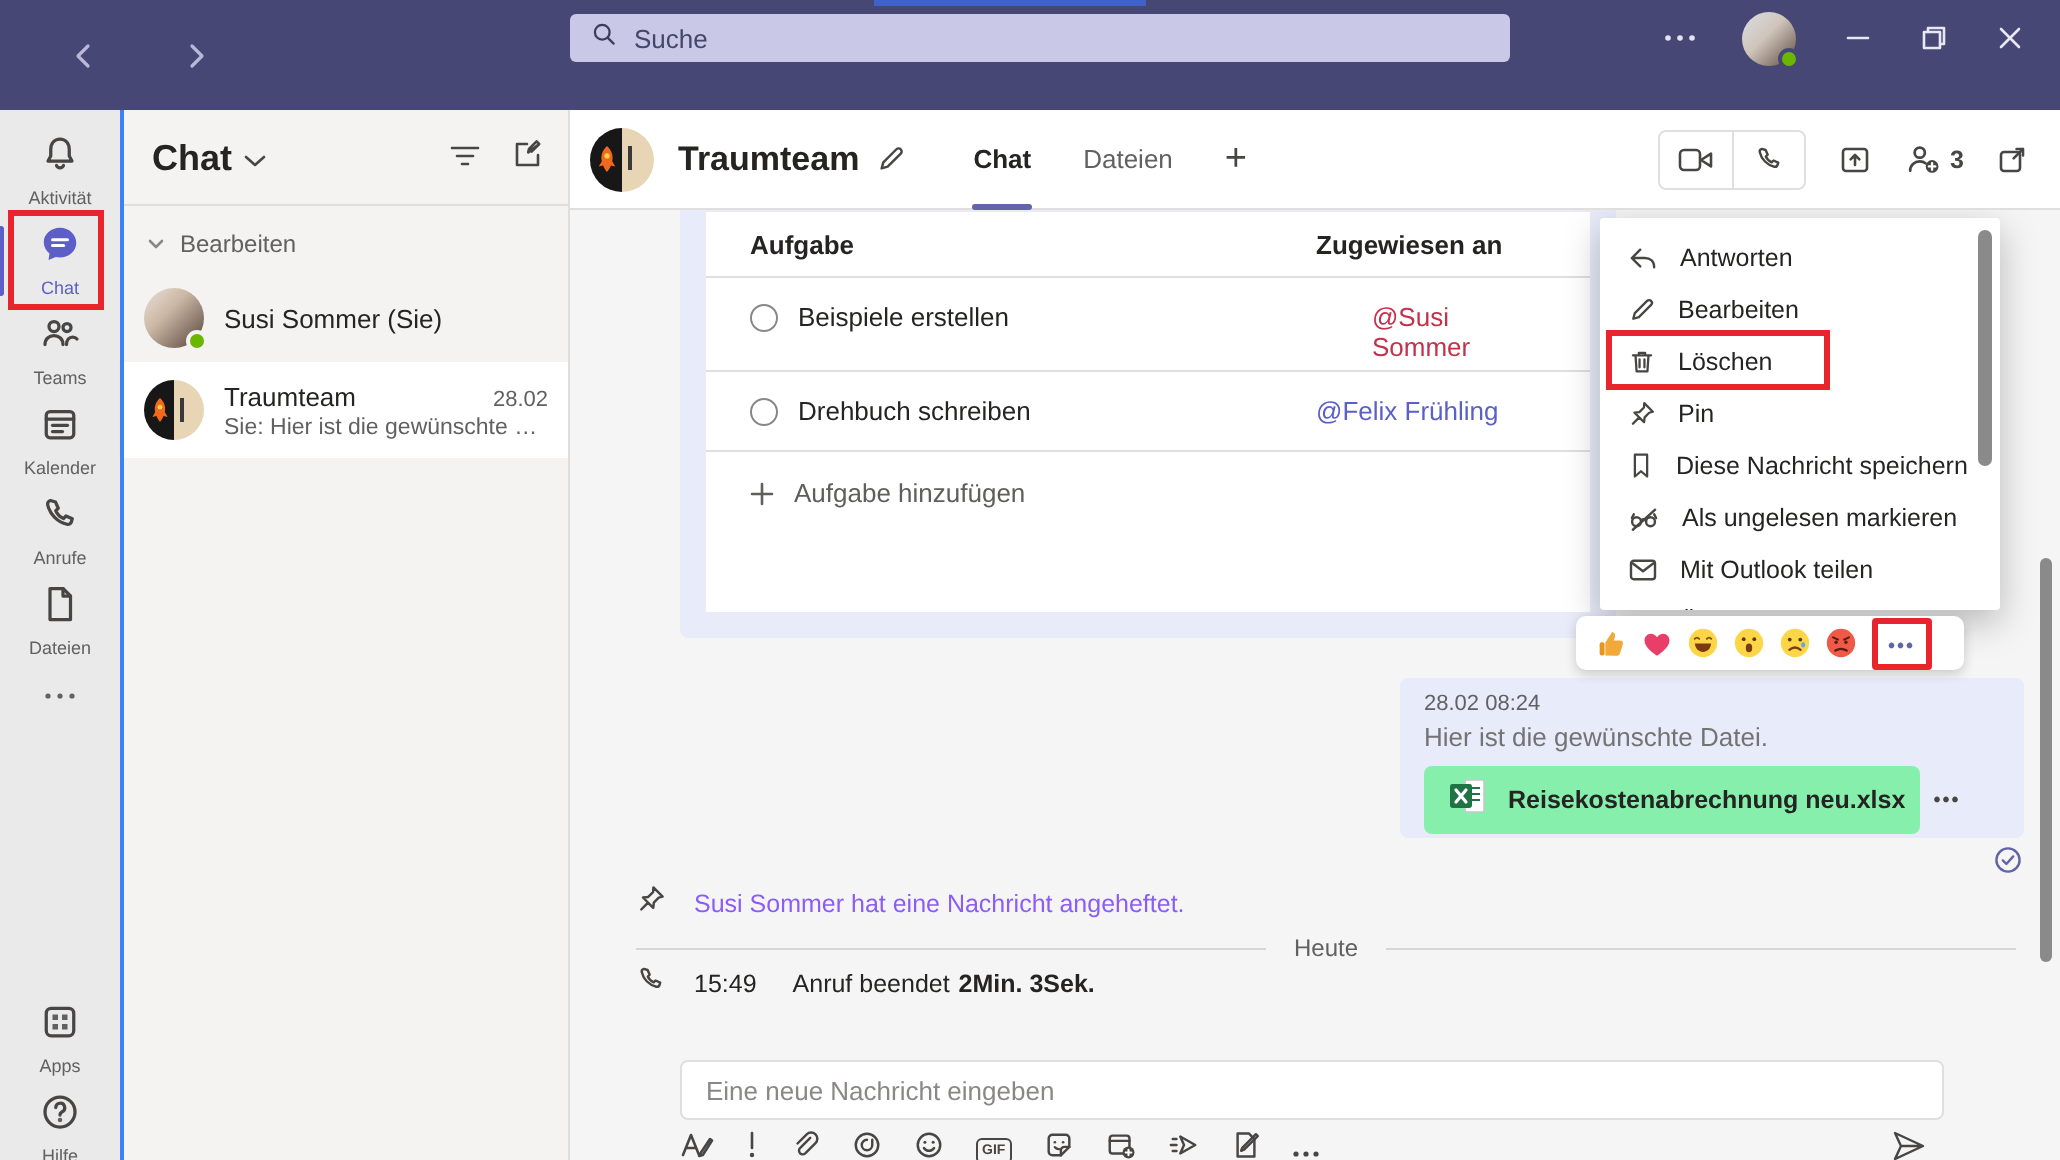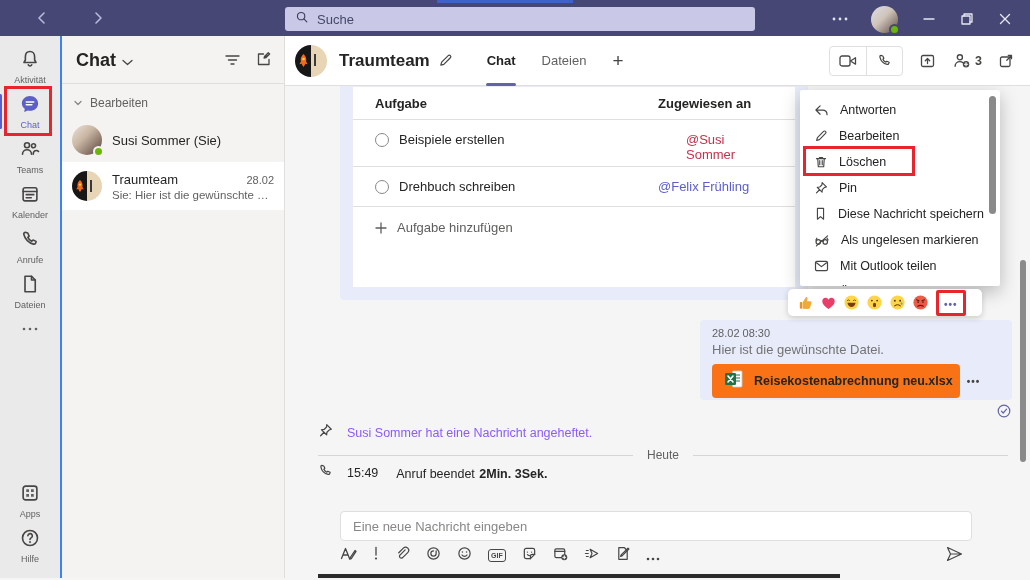--- a/index.html
+++ b/index.html
@@ -1,21 +1,21 @@
 <!DOCTYPE html>
 <html><head>
 <meta charset="utf-8">
 <style>
   * { margin:0; padding:0; box-sizing:border-box; }
   html,body { width:1030px; height:580px; }
   body { font-family:"Liberation Sans", sans-serif; overflow:hidden; background:#f5f5f5; }
   .page { position:relative; width:1030px; height:580px; }
 
   
-  .titlebar { position:relative; height:36px; background:#464775; display:flex; align-items:center; }
+  .titlebar { position:relative; height:55px; background:#464775; display:flex; align-items:center; }
   .top-artifact { position:absolute; left:437px; top:0; width:136px; height:3px; background:#3f62c9; }
   .nav-arrows { display:flex; gap:44px; margin-left:36px; }
   .nav-arrows svg { display:block; }
   .search-pill { position:absolute; left:285px; top:7px; width:470px; height:24px; background:#c9c8e6; border-radius:3px; display:flex; align-items:center; padding:0 10px; gap:8px; }
   .search-pill input { flex:1; border:none; background:transparent; outline:none; font-size:13px; color:#3c3d5c; font-family:"Liberation Sans",sans-serif; }
   .search-pill input::placeholder { color:#45476a; opacity:1; }
   .tb-right { position:absolute; right:10px; top:0; height:38px; display:flex; align-items:center; gap:8px; }
   .tb-btn { width:30px; height:30px; display:flex; align-items:center; justify-content:center; }
   .tb-avatar { position:relative; width:27px; height:27px; border-radius:50%; background:linear-gradient(135deg,#dddde6 0%,#cfc4ba 45%,#5d4a41 100%); margin:0 8px; }
   .status-dot { position:absolute; right:-2px; bottom:-2px; width:11px; height:11px; border-radius:50%; background:#6bb700; border:2px solid #464775; display:flex; align-items:center; justify-content:center; }
@@ -101,21 +101,21 @@
   
   .tray { position:absolute; left:503px; top:203px; width:194px; height:27px; background:#fff; border-radius:5px; box-shadow:0 2px 6px rgba(0,0,0,.18); display:flex; align-items:center; padding:0 6px 0 9px; gap:6px; z-index:6; }
   .tray svg { display:block; cursor:pointer; }
   .tray-more-wrap { border:3px solid #e8252d; border-radius:2px; padding:1px 5px; margin-left:1px; cursor:pointer; }
   .tray-more { font-size:10px; font-weight:bold; color:#6264a7; letter-spacing:1px; }
 
   
   .bubble2 { position:absolute; left:415px; top:234px; width:312px; height:80px; background:#e8ebfa; border-radius:4px; padding:7px 12px; }
   .msg-ts { font-size:11px; color:#616161; }
   .msg-text { font-size:13px; color:#737373; margin-top:3px; }
-  .file-chip { margin-top:7px; height:34px; background:#f97316; border-radius:4px; display:flex; align-items:center; padding:0 12px; gap:10px; width:248px; cursor:pointer; }
+  .file-chip { margin-top:7px; height:34px; background:#86efac; border-radius:4px; display:flex; align-items:center; padding:0 12px; gap:10px; width:248px; cursor:pointer; }
   .file-name { font-size:12.5px; font-weight:bold; color:#252423; white-space:nowrap; }
   .file-more { font-size:10px; font-weight:bold; color:#484644; letter-spacing:1px; margin-left:4px; cursor:pointer; }
   .receipt { position:absolute; left:712px; top:318px; }
 
   
   .event-row { position:absolute; left:33px; display:flex; align-items:center; gap:14px; }
   .pinned-row { top:337px; }
   .pinned-text { font-size:12.5px; color:#8b5cf6; }
   .day-divider { position:absolute; left:33px; right:22px; top:362px; display:flex; align-items:center; }
   .day-divider .line { flex:1; height:1px; background:#d8d6d4; }
@@ -523,21 +523,21 @@
                 <circle cx="11.6" cy="8.6" r=".9" fill="#5c1b12"></circle>
                 <path d="M6 13 q3-1.8 6 0" stroke="#5c1b12" stroke-width="1.2" fill="none" stroke-linecap="round"></path>
               </svg>
             </span>
           <span class="tray-more-wrap">
             <span class="tray-more">•••</span>
           </span>
         </div>
 
         <div class="bubble2">
-          <div class="msg-ts">28.02 08:30</div>
+          <div class="msg-ts">28.02 08:24</div>
           <div class="msg-text">Hier ist die gewünschte Datei.</div>
           <div class="file-chip">
             <span><svg width="20" height="20" viewBox="0 0 20 20">
                   <rect x="8.5" y="2" width="9.5" height="16" rx="1" fill="#fff" stroke="#c8c8c8" stroke-width=".8"></rect>
                   <line x1="11" y1="6" x2="16" y2="6" stroke="#217346" stroke-width="1"></line>
                   <line x1="11" y1="9" x2="16" y2="9" stroke="#217346" stroke-width="1"></line>
                   <line x1="11" y1="12" x2="16" y2="12" stroke="#217346" stroke-width="1"></line>
                   <rect x="1" y="4" width="11" height="12" rx="1.2" fill="#217346"></rect>
                   <path d="M4 7 l5 6 M9 7 l-5 6" stroke="#fff" stroke-width="1.6" stroke-linecap="round"></path>
                 </svg></span>

